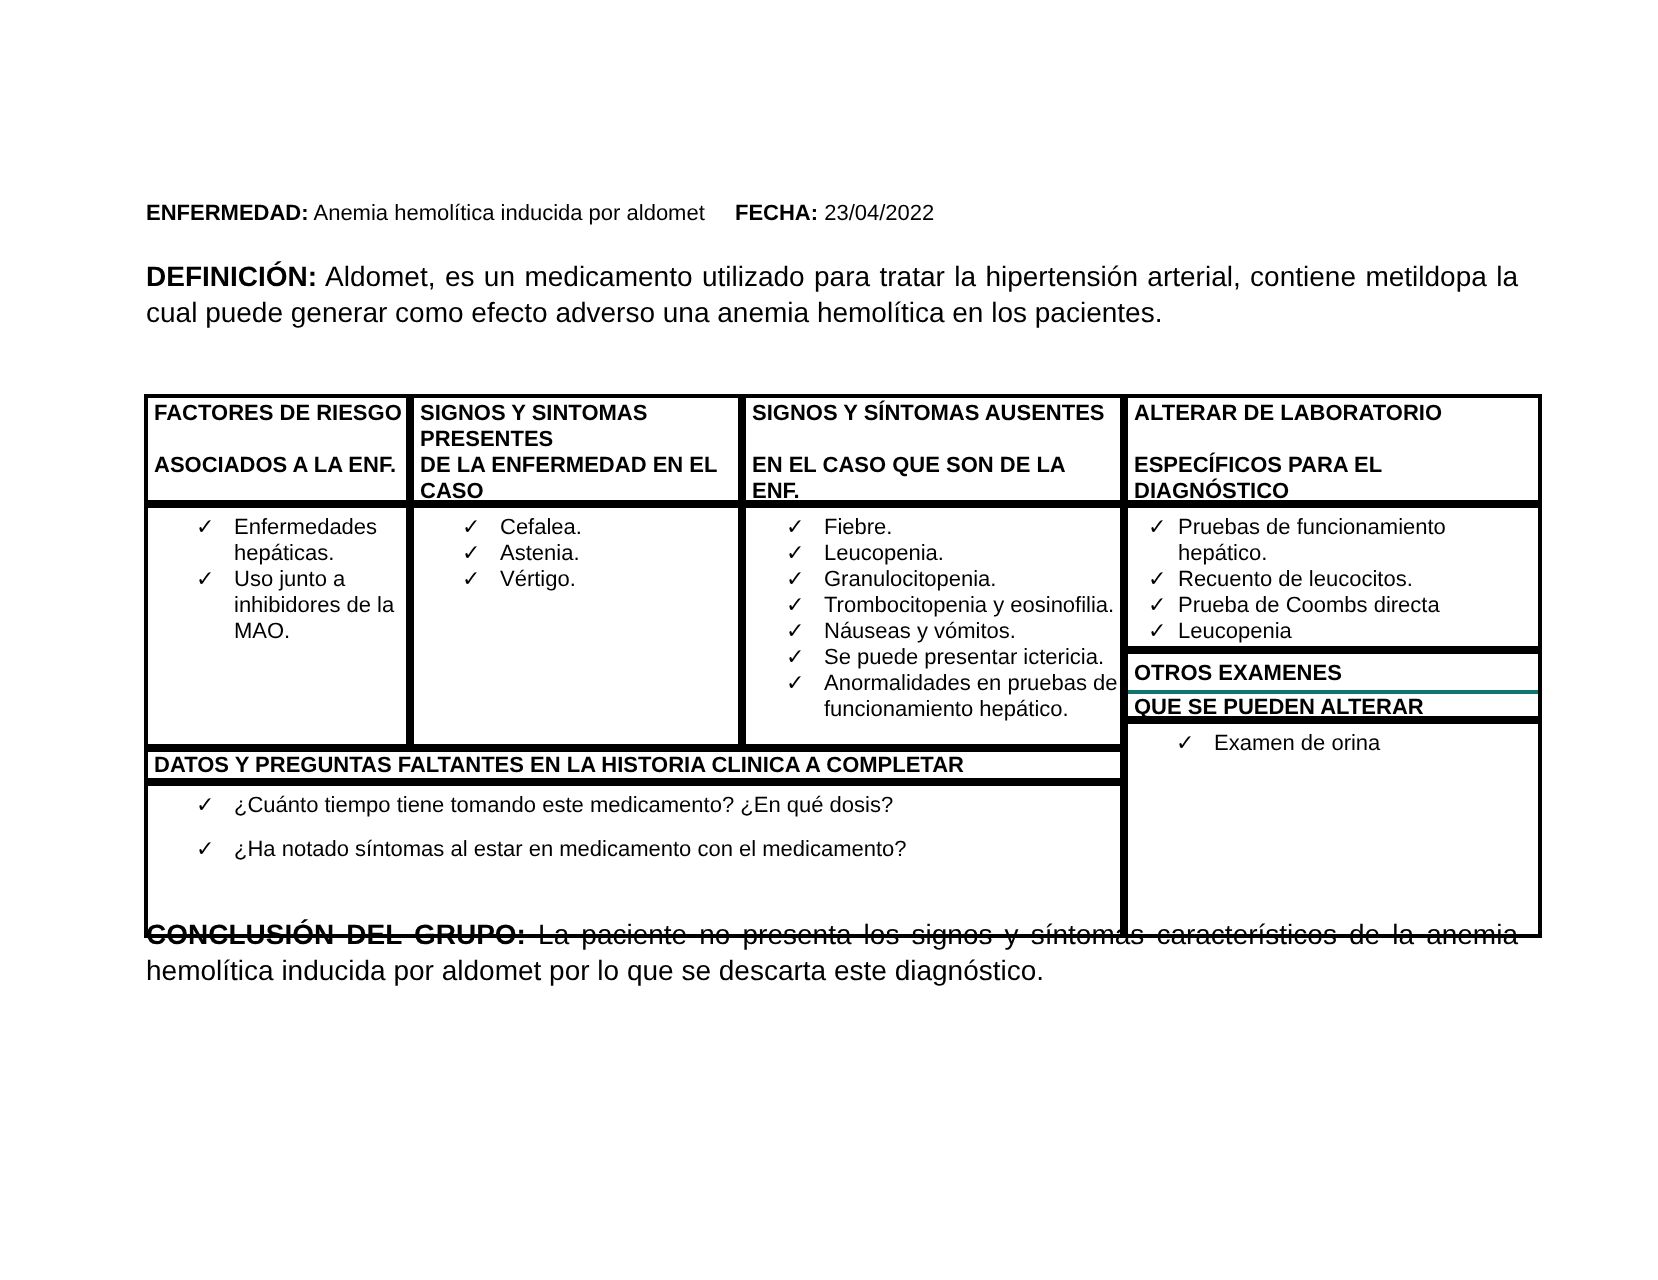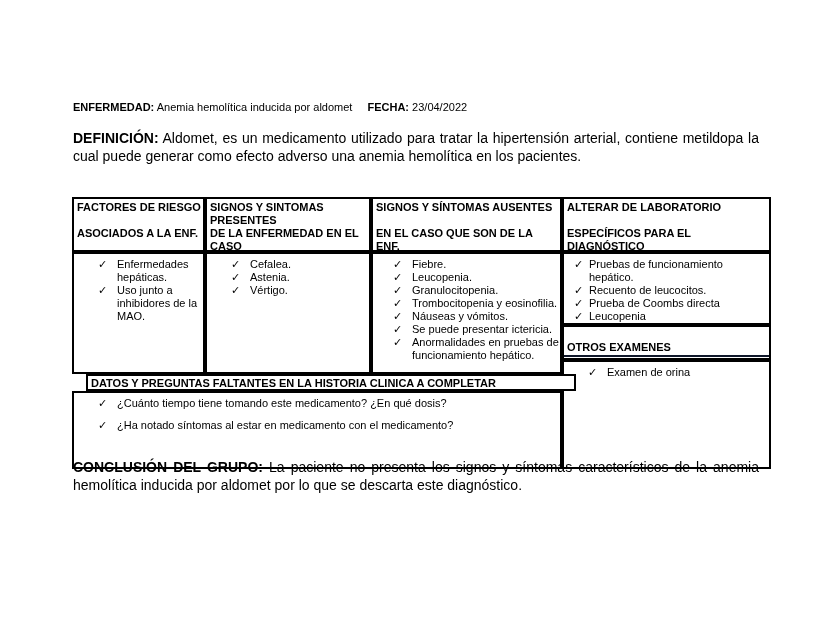--- a/index.html
+++ b/index.html
@@ -64,30 +64,30 @@
   .h2 { left: 133px; top: 0; width: 166px; height: 55px; }
   .h3 { left: 299px; top: 0; width: 191px; height: 55px; }
   .h4 { left: 490px; top: 0; width: 209px; height: 55px; }
   
   .b1 { left: 0;   top: 55px; width: 133px; height: 122px; }
   .b2 { left: 133px; top: 55px; width: 166px; height: 122px; }
   .b3 { left: 299px; top: 55px; width: 191px; height: 122px; }
   .b4 { left: 490px; top: 55px; width: 209px; height: 73px; }
   .otros { left: 490px; top: 128px; width: 209px; height: 35px; padding: 0; }
   .b5 { left: 490px; top: 163px; width: 209px; height: 109px; }
-  .datosh { left: 14px; top: 177px; width: 490px; height: 17px; line-height: 12px; padding-top: 1px; }
+  .datosh { left: 0; top: 177px; width: 490px; height: 17px; line-height: 12px; padding-top: 1px; }
   .datosb { left: 0; top: 194px; width: 490px; height: 78px; }
 
   .otros-line {
     font-weight: bold;
     font-size: 11px;
     line-height: 13px;
     padding: 1px 0 1px 3px;
   }
-  .otros-line.first { border-bottom: 2px solid #0f172a; padding-top: 14px; }
+  .otros-line.first { border-bottom: 2px solid #0f766e; padding-top: 4px; }
 
   ul.checks {
     list-style: none;
     margin: 0;
     padding: 4px 1px 0 0;
     font-size: 11px;
   }
   ul.checks li {
     position: relative;
     padding-left: 43px;

